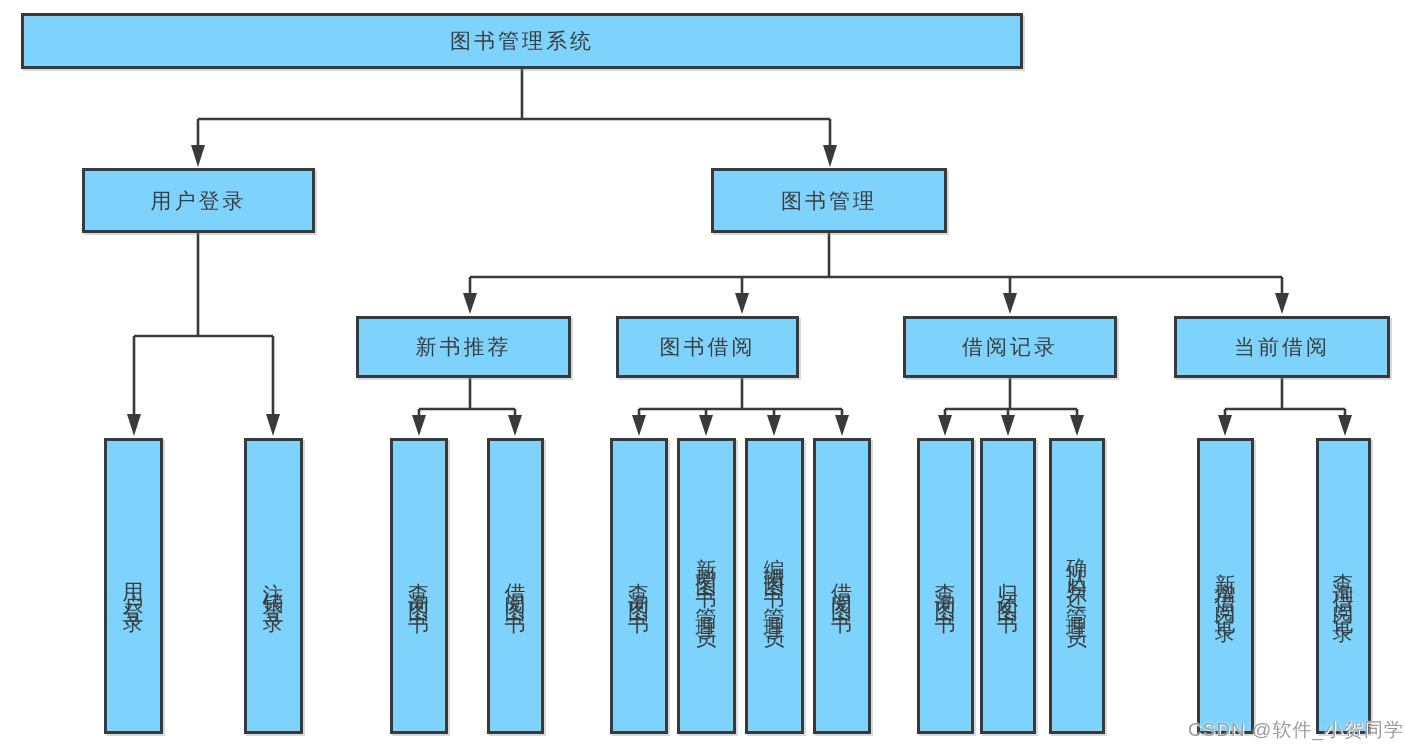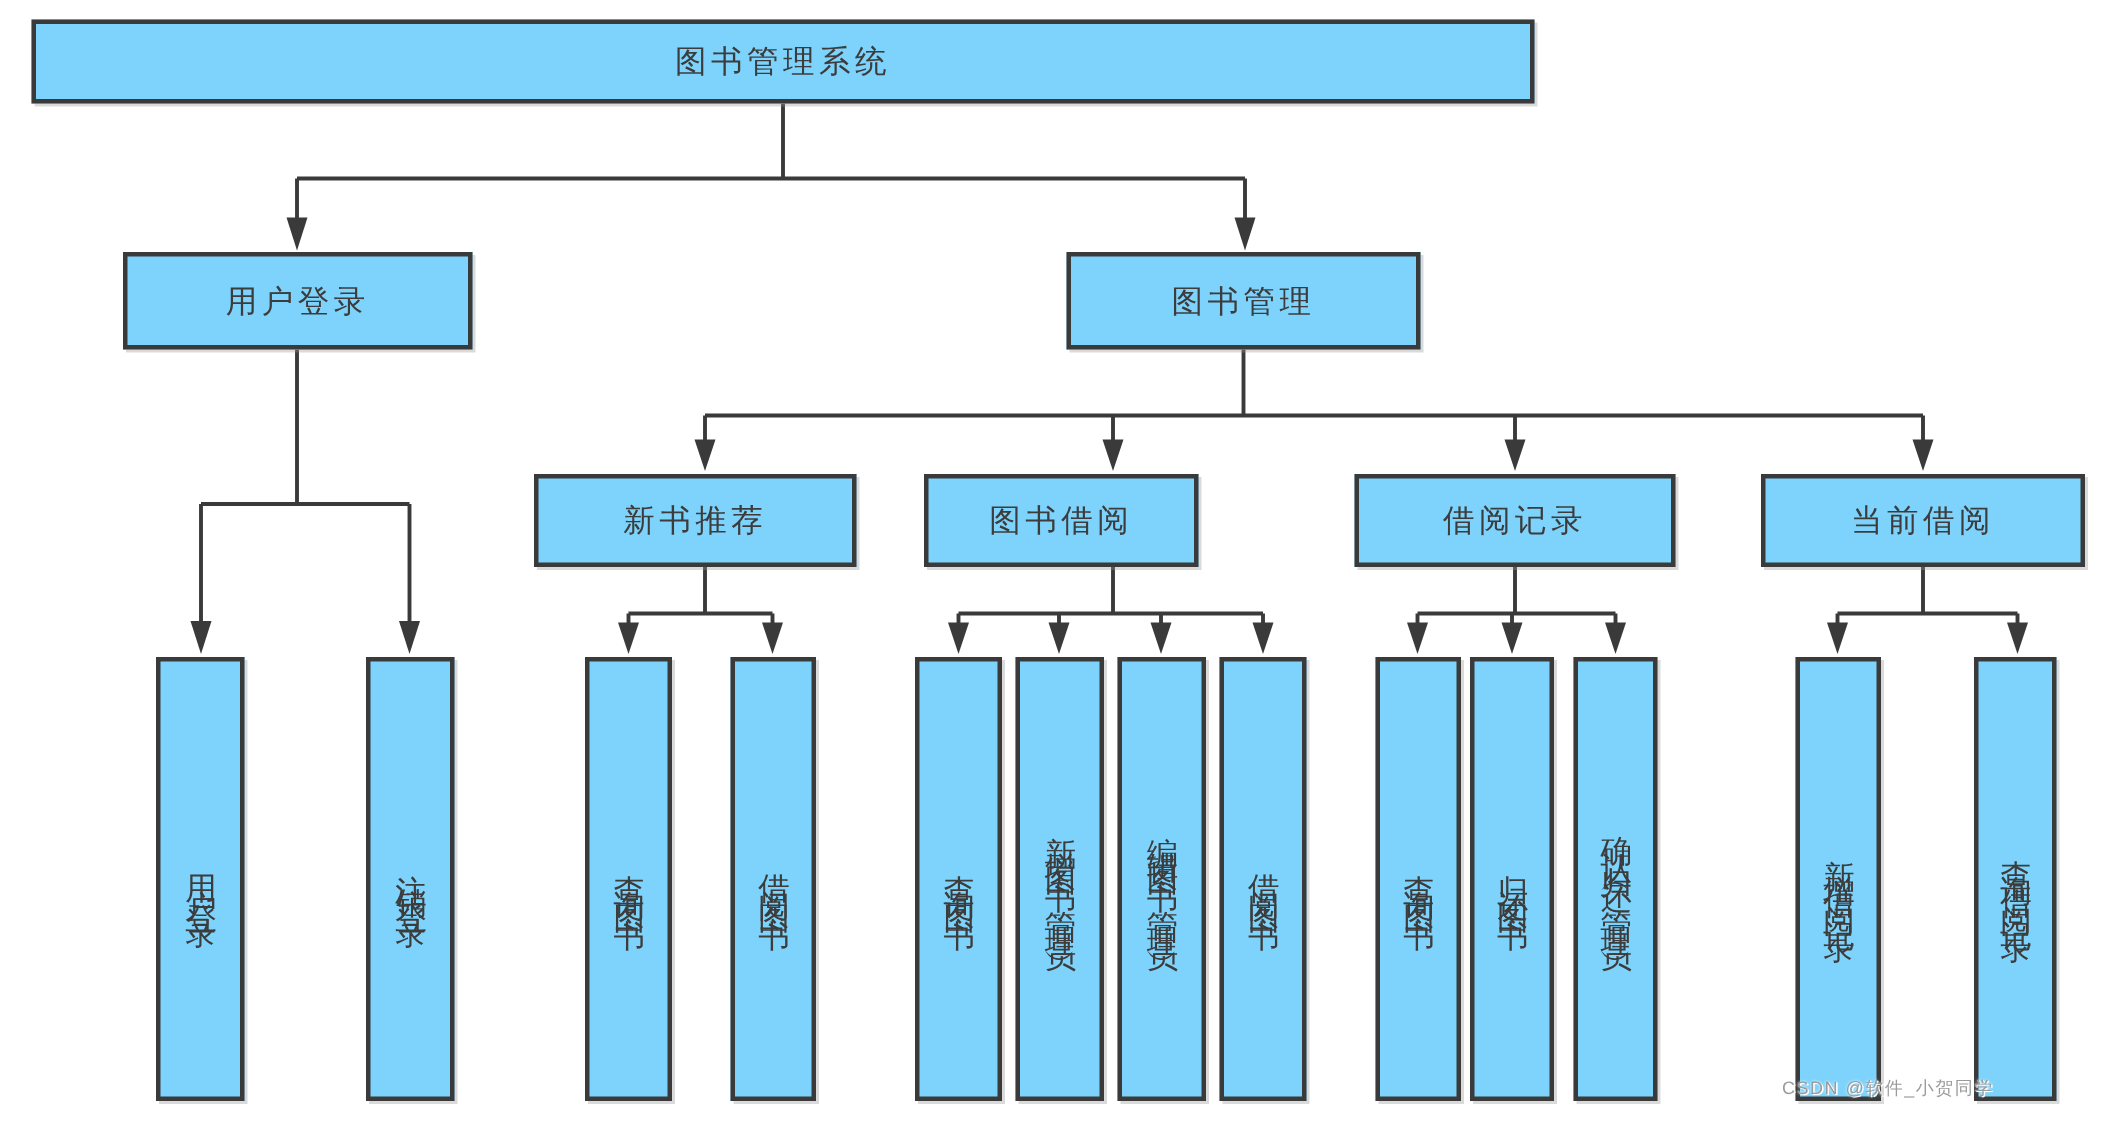--- a/index.html
+++ b/index.html
@@ -56,21 +56,21 @@
   .c4 { left: 813px;  width: 58px; }
   .d1 { left: 917px;  width: 57px; }
   .d2 { left: 980px;  width: 56px; }
   .d3 { left: 1049px; width: 56px; }
   .e1 { left: 1197px; width: 57px; }
   .e2 { left: 1316px; width: 55px; }
   .watermark {
     position: absolute;
     left: 1188px;
     top: 717px;
-    font-size: 12px;
+    font-size: 19px;
     letter-spacing: 1px;
     color: #9b9b9b;
     text-shadow: 0 0 2px #ffffff, 1px 1px 0 #ffffff;
     z-index: 3;
     white-space: nowrap;
   }
 </style>
 </head>
 <body>
 

